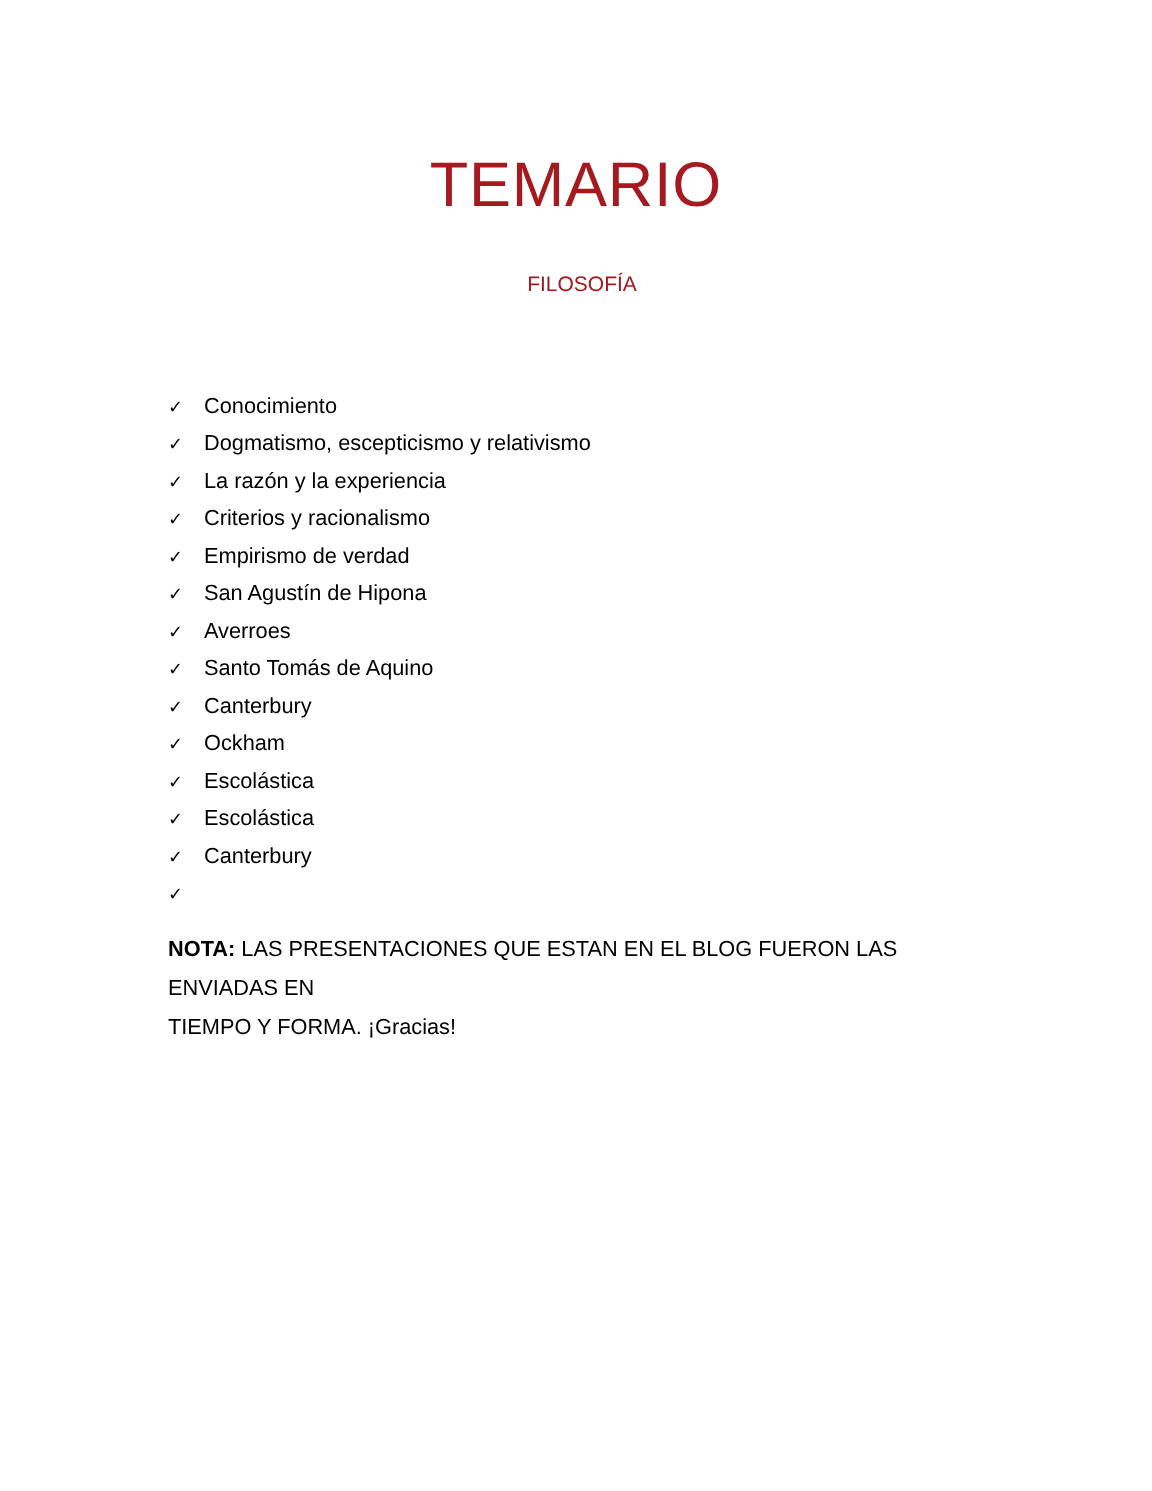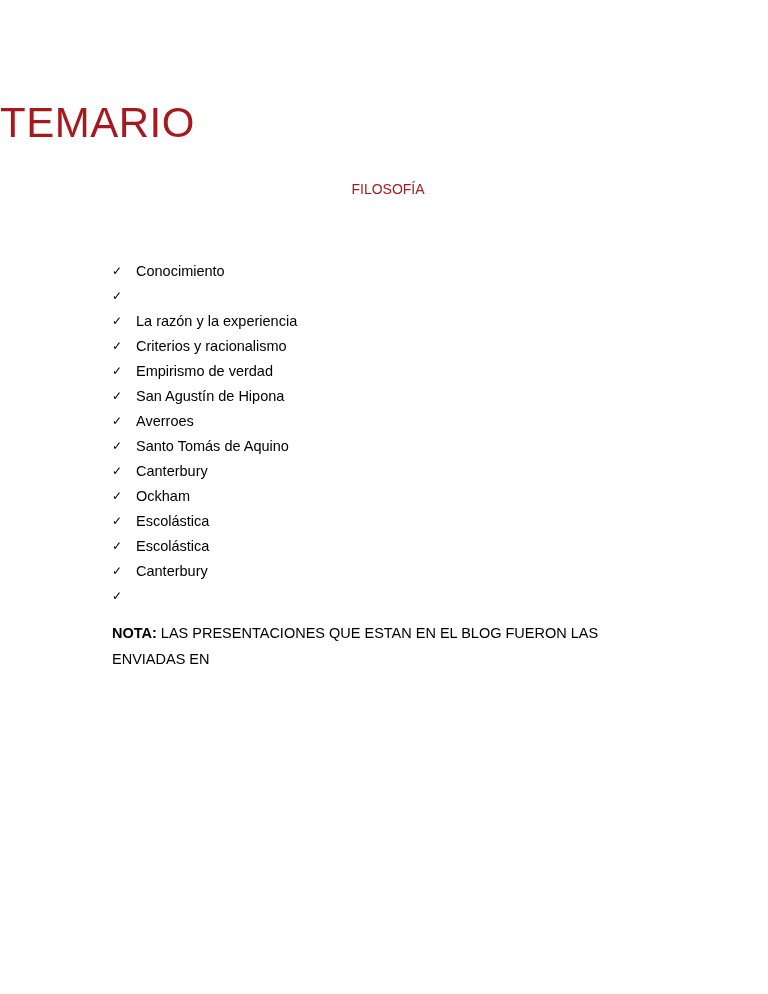--- a/index.html
+++ b/index.html
@@ -20,21 +20,21 @@
       left: 0; top: 0;
       width: 768px;
       height: 994px;
       background: #ffffff;
     }
     .title {
       position: absolute;
       left: 0;
       width: 768px;
       top: 98px;
-      text-align: left;
+      text-align: center;
       font-family: "Liberation Sans", sans-serif;
       font-size: 42px;
       line-height: 50px;
       color: #a51a1f;
       letter-spacing: 0.5px;
       padding-left: 0px;
     }
     .subtitle {
       position: absolute;
       left: 0;
@@ -92,20 +92,21 @@
   <div class="title">TEMARIO</div>
   <div class="subtitle">FILOSOFÍA</div>
 
   <ul class="topic-list">
     <li class="topic-item">
         <span class="check">✓</span>
         <span>Conocimiento</span>
       </li>
     <li class="topic-item">
         <span class="check">✓</span>
+        <span>Dogmatismo, escepticismo y relativismo</span>
       </li>
     <li class="topic-item">
         <span class="check">✓</span>
         <span>La razón y la experiencia</span>
       </li>
     <li class="topic-item">
         <span class="check">✓</span>
         <span>Criterios y racionalismo</span>
       </li>
     <li class="topic-item">
@@ -145,14 +146,15 @@
         <span>Canterbury</span>
       </li>
     <li class="topic-item">
         <span class="check">✓</span>
         <span></span>
       </li>
   </ul>
 
   <div class="note">
     <b>NOTA:</b><span> LAS PRESENTACIONES QUE ESTAN EN EL BLOG FUERON LAS ENVIADAS EN</span><br>
+    <span>TIEMPO Y FORMA. ¡Gracias!</span>
   </div>
 </div>
 
 </body></html>

